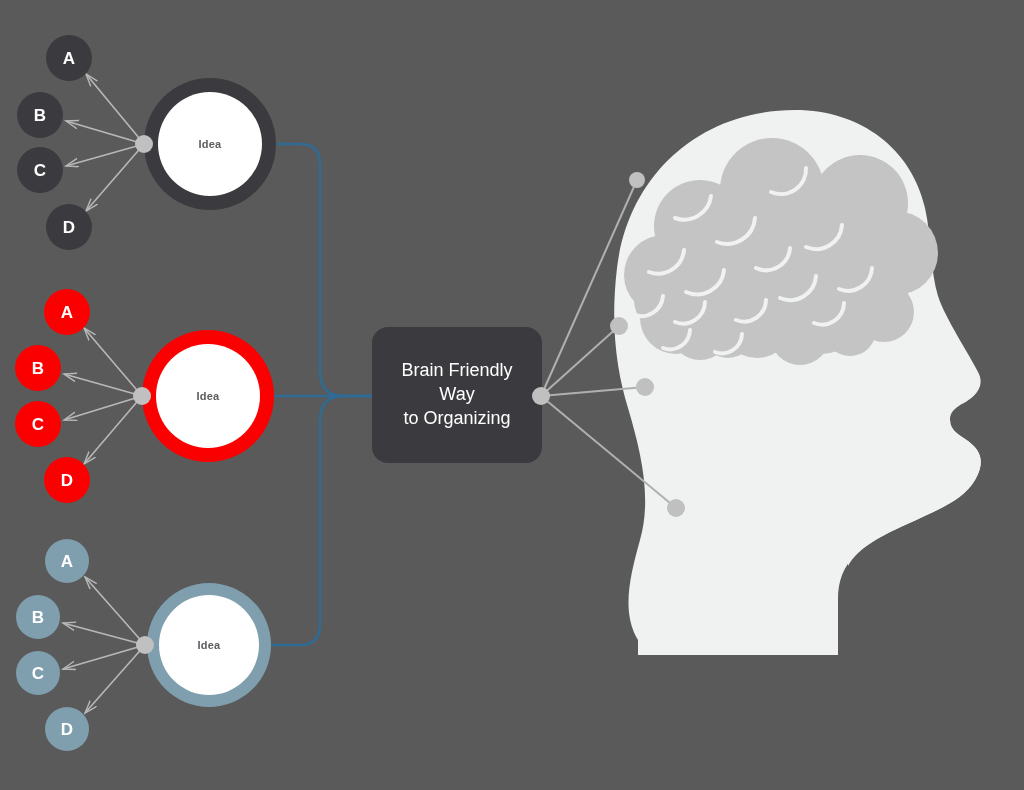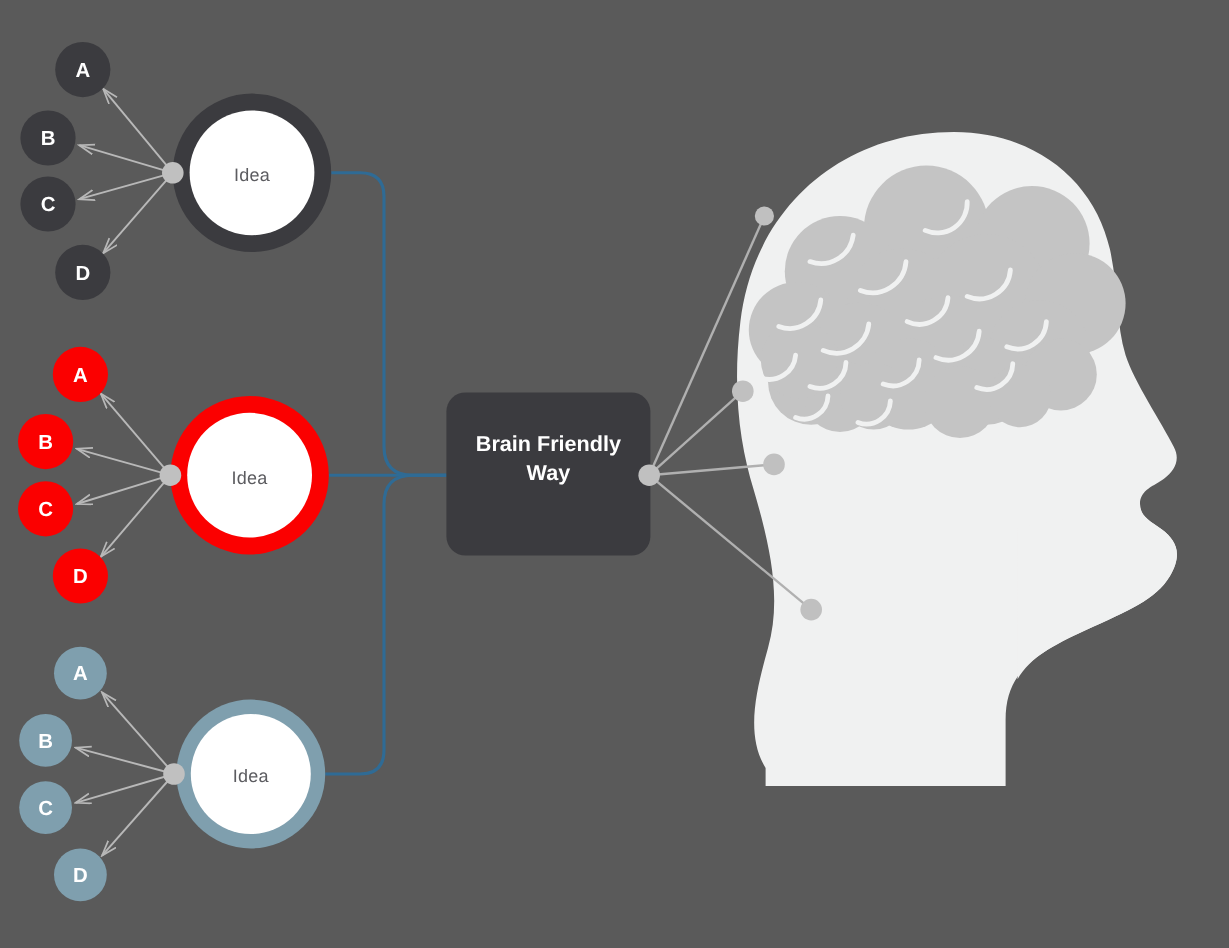--- a/index.html
+++ b/index.html
@@ -8,23 +8,23 @@
     font-family:"Liberation Sans",sans-serif;
     position:relative;
   }
   #stage{position:absolute;left:0;top:0;width:1024px;height:790px;}
   svg#scene{position:absolute;left:0;top:0;width:1024px;height:790px;display:block;}
 
   
   .lbl{position:absolute;color:#ffffff;font-weight:bold;text-align:center;
        pointer-events:none;-webkit-font-smoothing:antialiased;}
   .node-lbl{font-size:17px;line-height:1;}
-  .idea-lbl{color:#5c5c60;font-size:15px;font-weight:normal;letter-spacing:.2px;}
+  .idea-lbl{color:#5c5c60;font-size:11px;font-weight:bold;letter-spacing:.2px;}
   .center-title{
-    color:#ffffff;font-size:18px;font-weight:bold;line-height:1.32;
+    color:#ffffff;font-size:18px;font-weight:normal;line-height:1.32;
     text-align:center;width:150px;
   }
 </style>
 </head>
 <body>
 
 <div id="stage">
 
   <svg id="scene" viewBox="0 0 1024 790">
     <defs>
@@ -164,20 +164,21 @@
 
     <circle cx="541" cy="396" r="9" fill="#c0c0c0"></circle>
     <circle cx="637" cy="180" r="8" fill="#c0c0c0"></circle>
     <circle cx="619" cy="326" r="9" fill="#c0c0c0"></circle>
     <circle cx="645" cy="387" r="9" fill="#c0c0c0"></circle>
     <circle cx="676" cy="508" r="9" fill="#c0c0c0"></circle>
   </svg>
 
   <div class="lbl center-title" style="left:382px;top:359px;">
     <div>Brain Friendly Way</div>
+    <div>to Organizing</div>
   </div>
 
   <div class="lbl idea-lbl" style="left:180px;top:138px;width:60px;">Idea</div>
   <div class="lbl idea-lbl" style="left:178px;top:390px;width:60px;">Idea</div>
   <div class="lbl idea-lbl" style="left:179px;top:639px;width:60px;">Idea</div>
 
   <div class="lbl node-lbl" style="left:59px;top:50px;width:20px;">A</div>
   <div class="lbl node-lbl" style="left:30px;top:107px;width:20px;">B</div>
   <div class="lbl node-lbl" style="left:30px;top:162px;width:20px;">C</div>
   <div class="lbl node-lbl" style="left:59px;top:219px;width:20px;">D</div>

